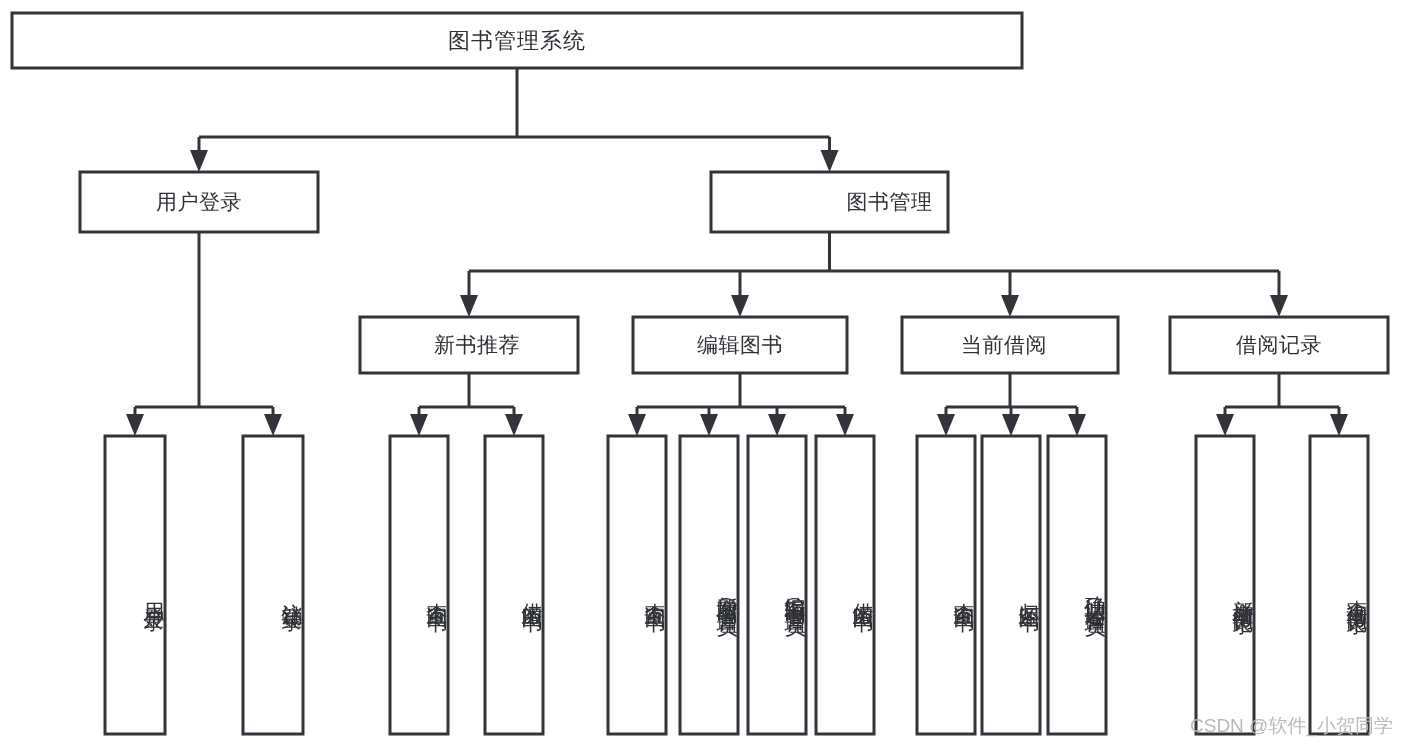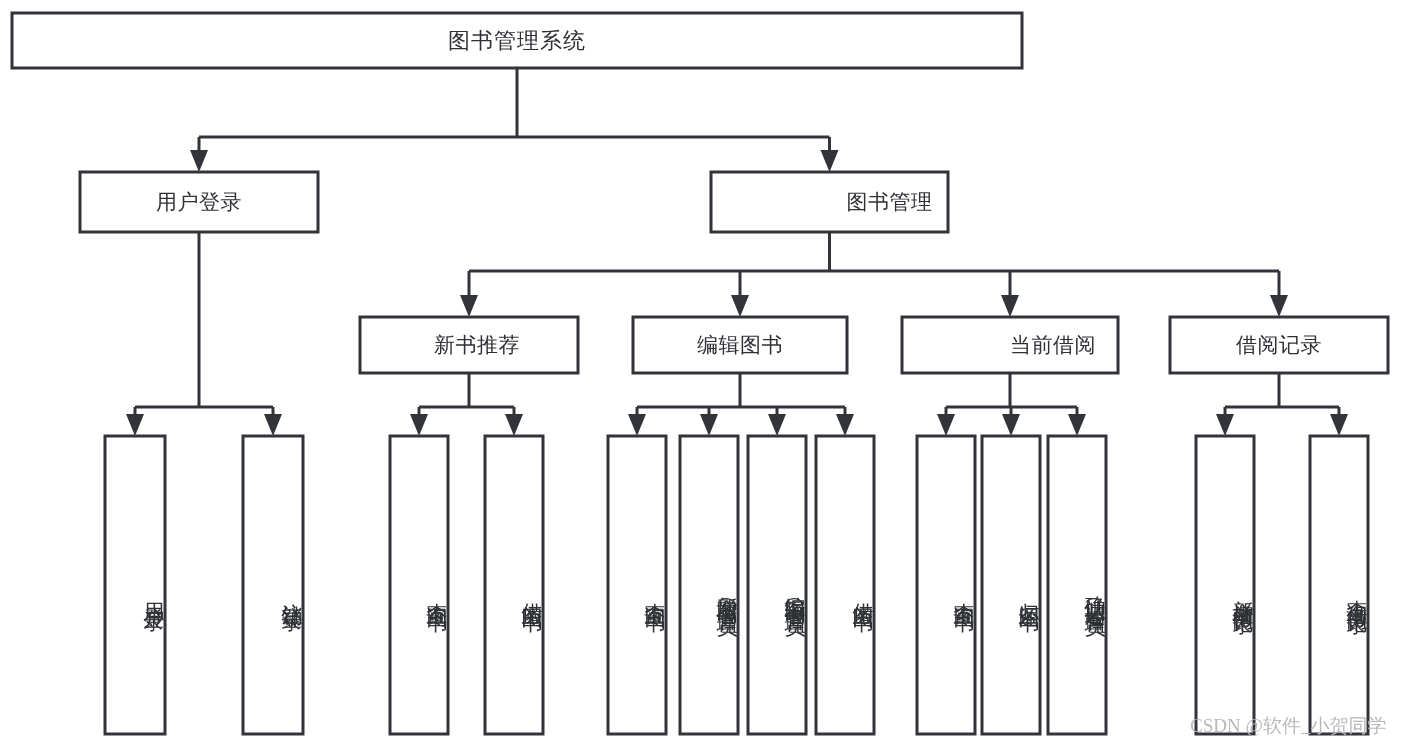--- a/index.html
+++ b/index.html
@@ -67,21 +67,21 @@
     justify-content: center;
     letter-spacing: 3px;
     line-height: 1;
   }
   .watermark {
     position: absolute;
     left: 1190px;
     top: 713px;
     font-size: 19px;
     color: #b9b9b9;
-    font-family: Liberation Serif, serif;
+    font-family: Liberation Sans, sans-serif;
     white-space: nowrap;
     pointer-events: none;
   }
 </style>
 </head>
 <body>
 
 <div id="diagram-root">
 
   <svg id="flow-svg" viewBox="0 0 1405 747" xmlns="http://www.w3.org/2000/svg">
@@ -163,21 +163,21 @@
         <rect x="1310" y="436" width="58" height="298" class="node-rect"></rect>
       </g>
   </svg>
 
   <div id="labels">
       <div class="node-label label-title" style="left: 12px; top: 13px; width: 1010px; height: 55px;">图书管理系统</div>
       <div class="node-label label-h" style="left: 80px; top: 172px; width: 238px; height: 60px;">用户登录</div>
       <div class="node-label label-h" style="left: 735px; top: 172px; width: 237px; height: 60px; margin-left: 36px;">图书管理</div>
       <div class="node-label label-h" style="left: 368px; top: 317px; width: 218px; height: 56px;">新书推荐</div>
       <div class="node-label label-h" style="left: 633px; top: 317px; width: 214px; height: 56px;">编辑图书</div>
-      <div class="node-label label-h" style="left: 945px; top: 317px; width: 216px; height: 56px;">当前借阅</div>
+      <div class="node-label label-h" style="left: 896px; top: 317px; width: 216px; height: 56px;">当前借阅</div>
       <div class="node-label label-h" style="left: 1170px; top: 317px; width: 218px; height: 56px;">借阅记录</div>
       <div class="node-label label-v" style="left: 105px; top: 436px; width: 60px; height: 298px; padding-top: 14px; box-sizing: border-box;">用户登录</div>
       <div class="node-label label-v" style="left: 243px; top: 436px; width: 60px; height: 298px; padding-top: 14px; box-sizing: border-box;">注销登录</div>
       <div class="node-label label-v" style="left: 390px; top: 436px; width: 58px; height: 298px; padding-top: 14px; box-sizing: border-box;">查询图书</div>
       <div class="node-label label-v" style="left: 485px; top: 436px; width: 58px; height: 298px; padding-top: 14px; box-sizing: border-box;">借阅图书</div>
       <div class="node-label label-v" style="left: 608px; top: 436px; width: 58px; height: 298px; padding-top: 14px; box-sizing: border-box;">查询图书</div>
       <div class="node-label label-v" style="left: 680px; top: 436px; width: 58px; height: 298px; padding-top: 14px; box-sizing: border-box;">新增图书（管理员）</div>
       <div class="node-label label-v" style="left: 748px; top: 436px; width: 58px; height: 298px; padding-top: 14px; box-sizing: border-box;">编辑图书（管理员）</div>
       <div class="node-label label-v" style="left: 816px; top: 436px; width: 58px; height: 298px; padding-top: 14px; box-sizing: border-box;">借阅图书</div>
       <div class="node-label label-v" style="left: 917px; top: 436px; width: 58px; height: 298px; padding-top: 14px; box-sizing: border-box;">查询图书</div>

